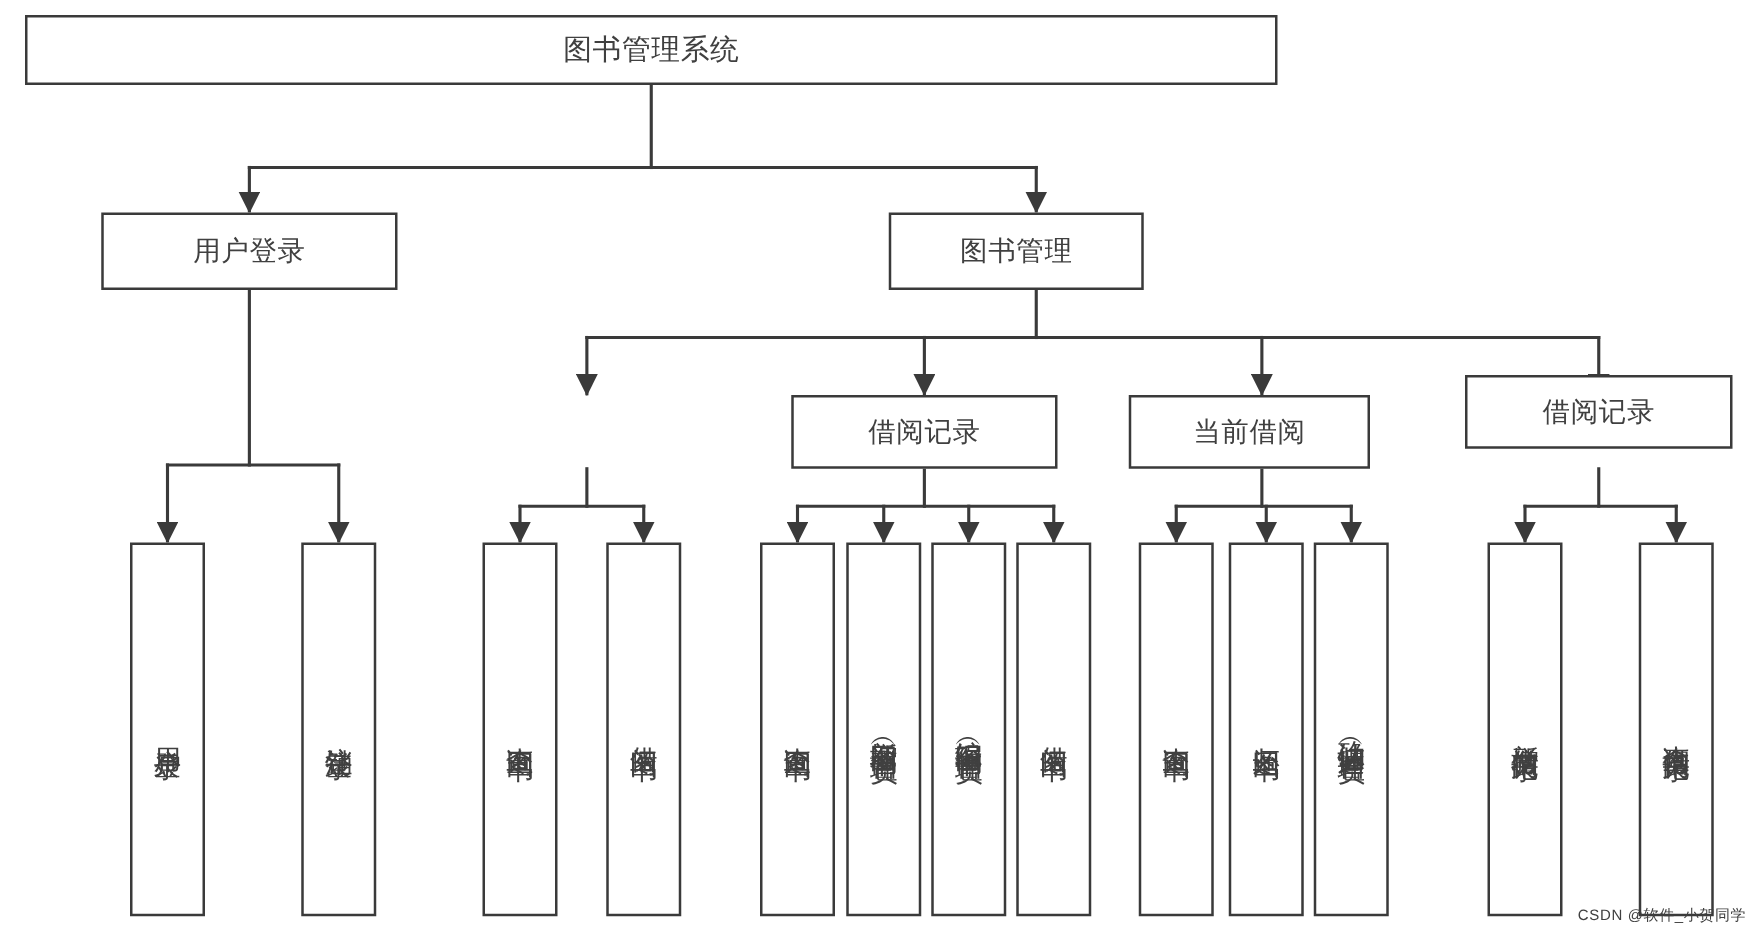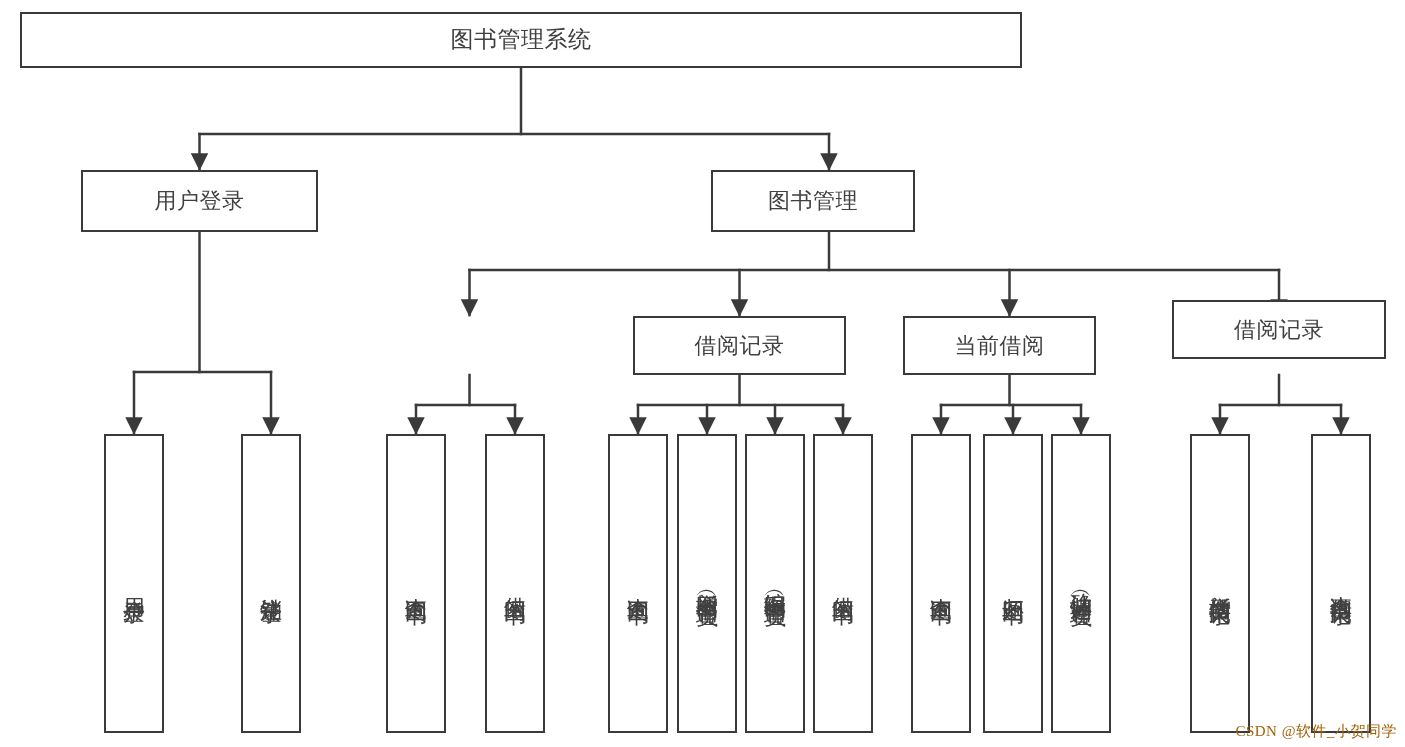--- a/index.html
+++ b/index.html
@@ -53,25 +53,25 @@
     writing-mode: vertical-rl;
     text-orientation: upright;
   }
   .node.root {
     font-size: 23px;
   }
   #watermark {
     position: absolute;
     right: 8px;
     bottom: 6px;
-    font-size: 15px;
-    color: #a16207;
+    font-size: 12px;
+    color: #404040;
     white-space: nowrap;
     letter-spacing: 0.5px;
-    font-family: Liberation Serif, serif;
+    font-family: Liberation Sans, sans-serif;
   }
 </style>
 </head>
 <body>
 
 <div id="canvas">
 
   <svg id="edges" viewBox="0 0 1405 747">
     <defs>
       <marker id="arrow" viewBox="0 0 10 10" refX="9" refY="5" markerWidth="7" markerHeight="7" orient="auto-start-reverse">

